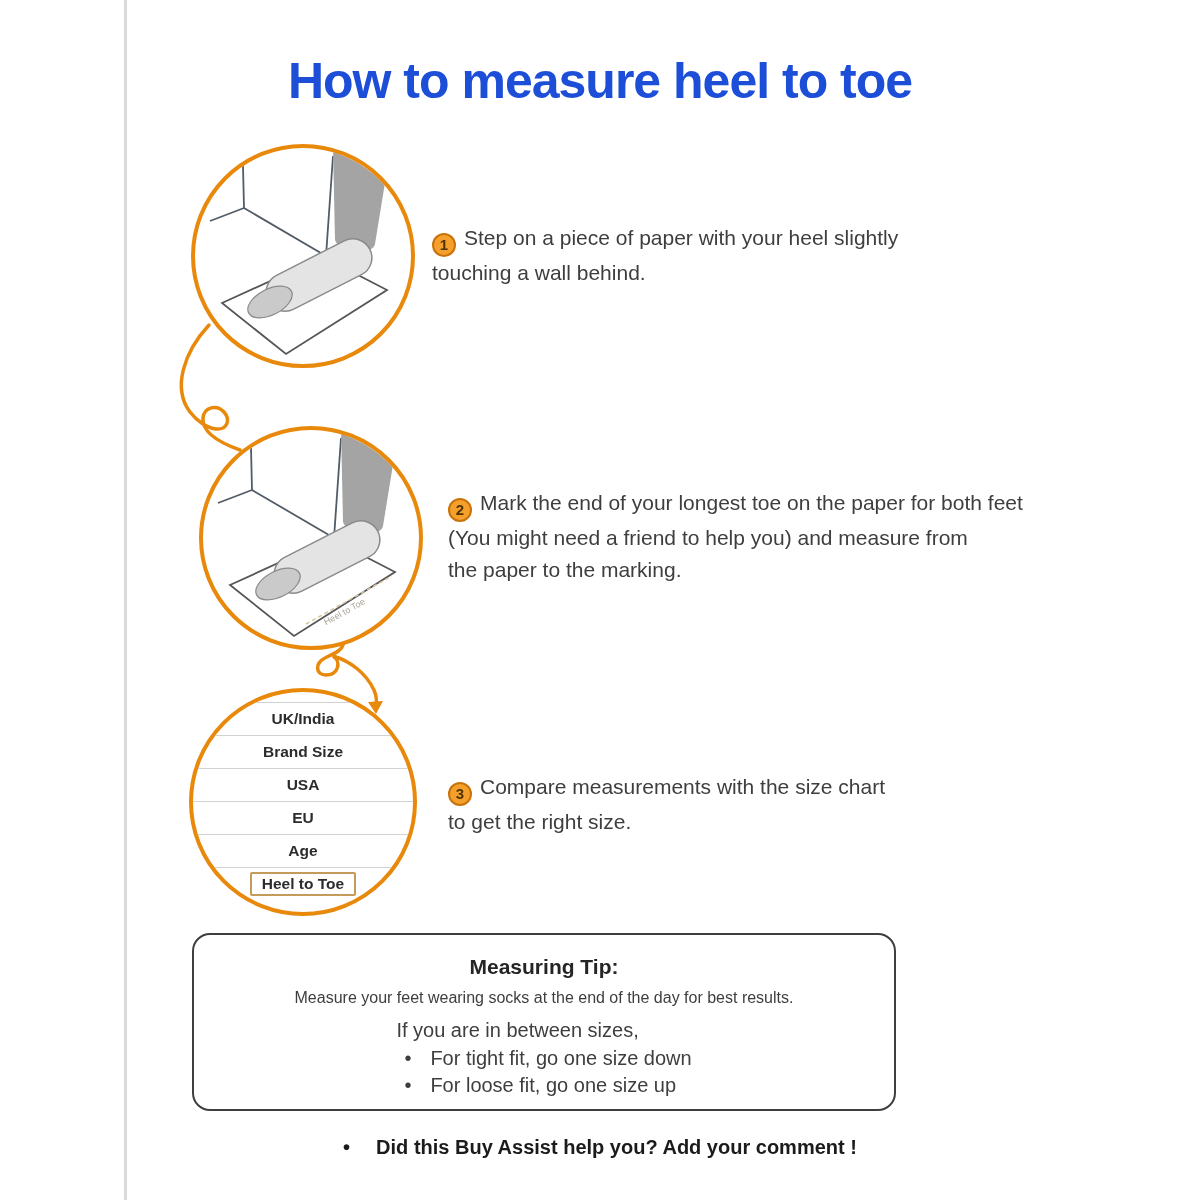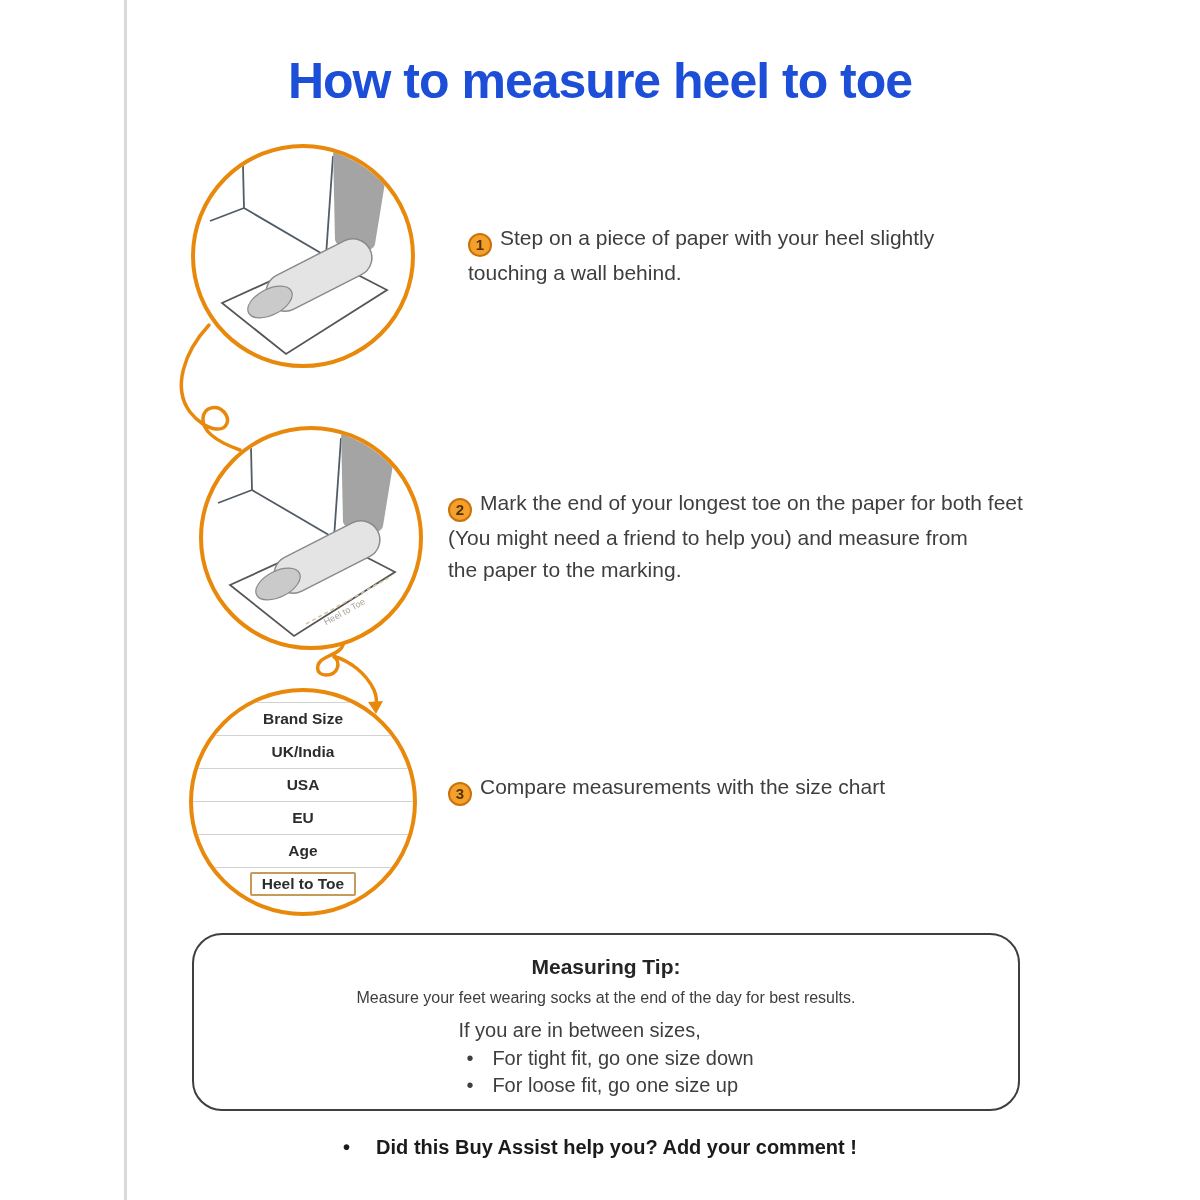--- a/index.html
+++ b/index.html
@@ -23,22 +23,22 @@
   .step{position:absolute;font-size:21px;line-height:32px;color:#3e3e3e;white-space:nowrap;}
   .badge{display:inline-flex;align-items:center;justify-content:center;box-sizing:border-box;
          width:24px;height:24px;border-radius:50%;background:#F5A02C;border:2px solid #C9720A;
          color:#513400;font-size:15px;font-weight:700;margin-right:8px;vertical-align:-5px;}
   .chart-circle{position:absolute;left:189px;top:688px;width:228px;height:228px;box-sizing:border-box;
                 border:4px solid #E8890C;border-radius:50%;background:#fff;overflow:hidden;}
   .chart-rows{position:absolute;top:10px;left:0;width:100%;}
   .chart-row{height:32px;display:flex;align-items:center;justify-content:center;
              font-size:15.5px;font-weight:700;color:#2c2c2c;border-top:1px solid #d2d2d2;}
   .hl{display:inline-block;border:2px solid #C49B5B;border-radius:2px;padding:1px 10px;background:#fff;}
-  .tip{position:absolute;left:192px;top:933px;width:828px;height:178px;box-sizing:border-box;
-       border:2px solid #3f3f3f;border-radius:30px;text-align:center;}
+  .tip{position:absolute;left:192px;top:933px;width:704px;height:178px;box-sizing:border-box;
+       border:2px solid #3f3f3f;border-radius:18px;text-align:center;}
   .tip h2{margin:20px 0 10px;font-size:21px;font-weight:700;color:#252525;}
   .tip .l1{margin:0 0 12px;font-size:16px;color:#3e3e3e;}
   .between-wrap{text-align:center;}
   .between-block{display:inline-block;text-align:left;font-size:20px;color:#3e3e3e;}
   .between-block ul{list-style:none;margin:5px 0 0;padding:0;}
   .between-block li{margin:4px 0;padding-left:34px;position:relative;}
   .between-block li::before{content:"\2022";position:absolute;left:8px;}
   .footer{position:absolute;top:1136px;left:0;width:100%;text-align:center;
           font-size:20px;font-weight:700;color:#1b1b1b;}
   .footer .fb{margin-right:26px;}
@@ -85,44 +85,45 @@
     <g clip-path="url(#cclip)">
       <use href="#foot-scene"></use>
       <line class="measure-line" x1="112" y1="198" x2="198" y2="150"></line>
       <text class="measure-text" x="124" y="188" transform="rotate(-29 150 178)">Heel to Toe</text>
     </g>
     <circle class="ring" cx="117" cy="112" r="110"></circle>
   </svg>
 
   <div class="chart-circle">
     <div class="chart-rows">
+      <div class="chart-row">UK/India</div>
       <div class="chart-row">Brand Size</div>
-      <div class="chart-row">UK/India</div>
       <div class="chart-row">USA</div>
       <div class="chart-row">EU</div>
       <div class="chart-row">Age</div>
       <div class="chart-row">
         <span class="hl">Heel to Toe</span>
       </div>
     </div>
   </div>
 
-  <div class="step" style="left:468px;top:222px">
+  <div class="step" style="left:432px;top:222px">
     <span class="badge">1</span><span>Step on a piece of paper with your heel slightly</span>
     <div>touching a wall behind.</div>
   </div>
 
   <div class="step" style="left:448px;top:487px">
     <span class="badge">2</span><span>Mark the end of your longest toe on the paper for both feet</span>
     <div>(You might need a friend to help you) and measure from</div>
     <div>the paper to the marking.</div>
   </div>
 
   <div class="step" style="left:448px;top:771px">
     <span class="badge">3</span><span>Compare measurements with the size chart</span>
+    <div>to get the right size.</div>
   </div>
 
   <div class="tip">
     <h2>Measuring Tip:</h2>
     <p class="l1">Measure your feet wearing socks at the end of the day for best results.</p>
     <div class="between-wrap">
       <div class="between-block">
         <div>If you are in between sizes,</div>
         <ul>
           <li>For tight fit, go one size down</li>

